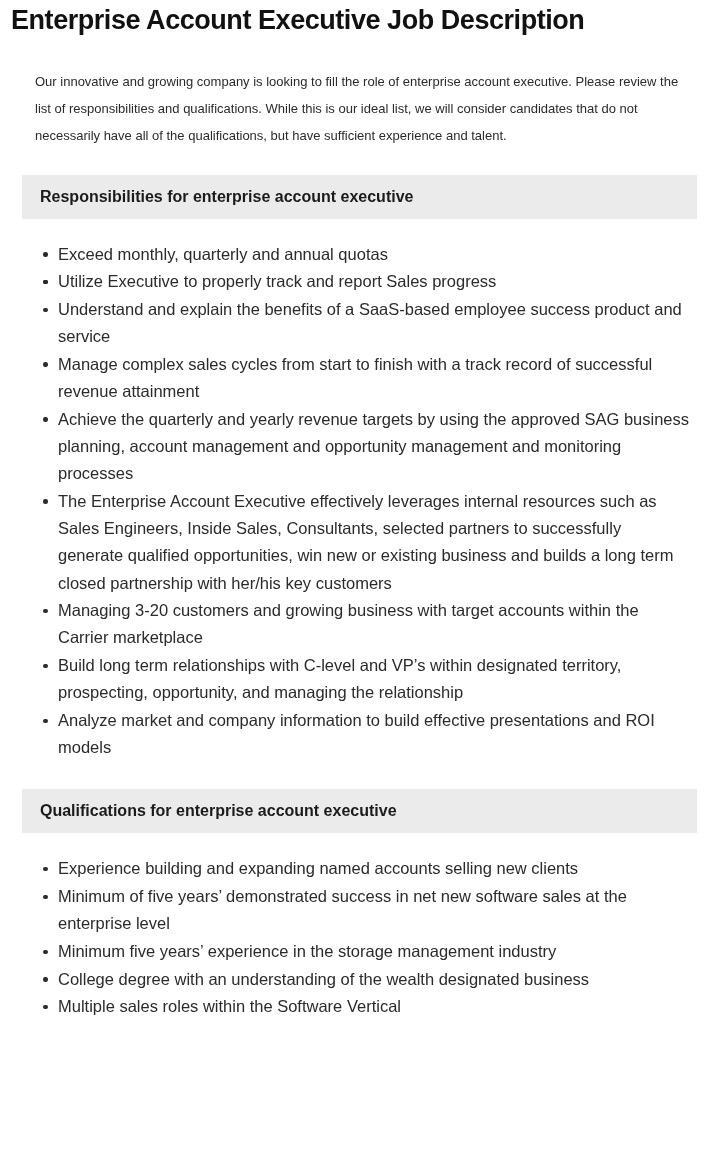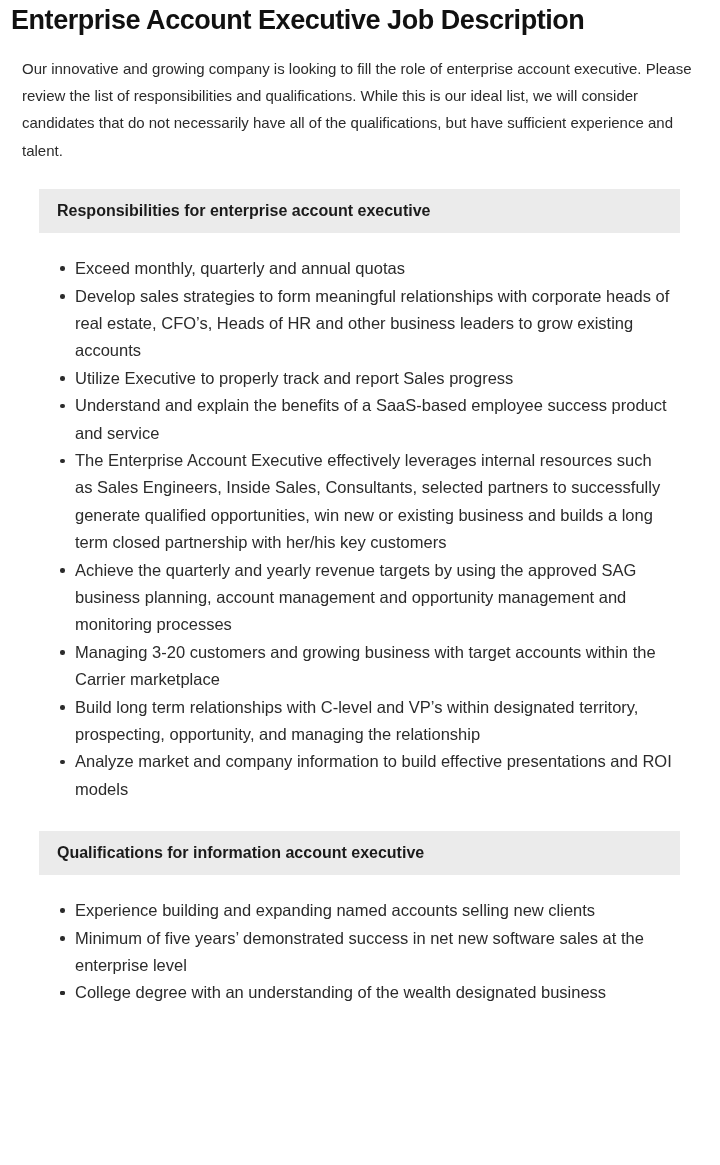--- a/index.html
+++ b/index.html
@@ -27,30 +27,30 @@
     font-weight: bold;
     letter-spacing: -0.45px;
     line-height: 34px;
     color: #111111;
     margin: 0;
     padding: 3px 0 0 11px;
     white-space: nowrap;
   }
 
   .intro {
-    margin: 0;
+    margin: 13px;
     padding: 18px 24px 0 22px;
-    font-size: 15px;
+    font-size: 13px;
     line-height: 27.2px;
     color: #2b2b2b;
     max-width: 676px;
   }
 
   .section {
-    margin: 17px;
+    margin: 0;
   }
 
   .section-header {
     background: #ebebeb;
     margin: 0 23px 0 22px;
     padding: 11px 0 11px 18px;
     font-size: 16px;
     font-weight: bold;
     line-height: 22px;
     color: #1b1b1b;
@@ -98,34 +98,36 @@
 <div class="page">
 
   <h1 class="page-title">Enterprise Account Executive Job Description</h1>
 
   <p class="intro">Our innovative and growing company is looking to fill the role of enterprise account executive. Please review the list of responsibilities and qualifications. While this is our ideal list, we will consider candidates that do not necessarily have all of the qualifications, but have sufficient experience and talent.</p>
 
   <div class="section">
     <div class="section-header responsibilities">Responsibilities for enterprise account executive</div>
     <ul class="bullets section-body-responsibilities">
         <li><span class="bullet-dot"></span><span>Exceed monthly, quarterly and annual quotas</span></li>
-        <li><span class="bullet-dot"></span><span>Develop sales strategies to form meaningful relationships with corporate heads of real estate, CFO’s, Heads of HR and other business leaders to grow existing accounts</span></li>
+        <li><span class="bullet-dot"></span></li>
         <li><span class="bullet-dot"></span><span>Utilize Executive to properly track and report Sales progress</span></li>
         <li><span class="bullet-dot"></span><span>Understand and explain the benefits of a SaaS-based employee success product and service</span></li>
+        <li><span class="bullet-dot"></span><span>Manage complex sales cycles from start to finish with a track record of successful revenue attainment</span></li>
+        <li><span class="bullet-dot"></span><span>Achieve the quarterly and yearly revenue targets by using the approved SAG business planning, account management and opportunity management and monitoring processes</span></li>
         <li><span class="bullet-dot"></span><span>The Enterprise Account Executive effectively leverages internal resources such as Sales Engineers, Inside Sales, Consultants, selected partners to successfully generate qualified opportunities, win new or existing business and builds a long term closed partnership with her/his key customers</span></li>
-        <li><span class="bullet-dot"></span><span>Achieve the quarterly and yearly revenue targets by using the approved SAG business planning, account management and opportunity management and monitoring processes</span></li>
         <li><span class="bullet-dot"></span><span>Managing 3-20 customers and growing business with target accounts within the Carrier marketplace</span></li>
         <li><span class="bullet-dot"></span><span>Build long term relationships with C-level and VP’s within designated territory, prospecting, opportunity, and managing the relationship</span></li>
         <li><span class="bullet-dot"></span><span>Analyze market and company information to build effective presentations and ROI models</span></li>
       </ul>
   </div>
 
   <div class="section">
-    <div class="section-header qualifications">Qualifications for information account executive</div>
+    <div class="section-header qualifications">Qualifications for enterprise account executive</div>
     <ul class="bullets section-body-qualifications">
         <li><span class="bullet-dot"></span><span>Experience building and expanding named accounts selling new clients</span></li>
         <li><span class="bullet-dot"></span><span>Minimum of five years’ demonstrated success in net new software sales at the enterprise level</span></li>
-        <li><span class="bullet-dot"></span></li>
+        <li><span class="bullet-dot"></span><span>Minimum five years’ experience in the storage management industry</span></li>
         <li><span class="bullet-dot"></span><span>College degree with an understanding of the wealth designated business</span></li>
+        <li><span class="bullet-dot"></span><span>Multiple sales roles within the Software Vertical</span></li>
       </ul>
   </div>
 
 </div>
 
 </body></html>

